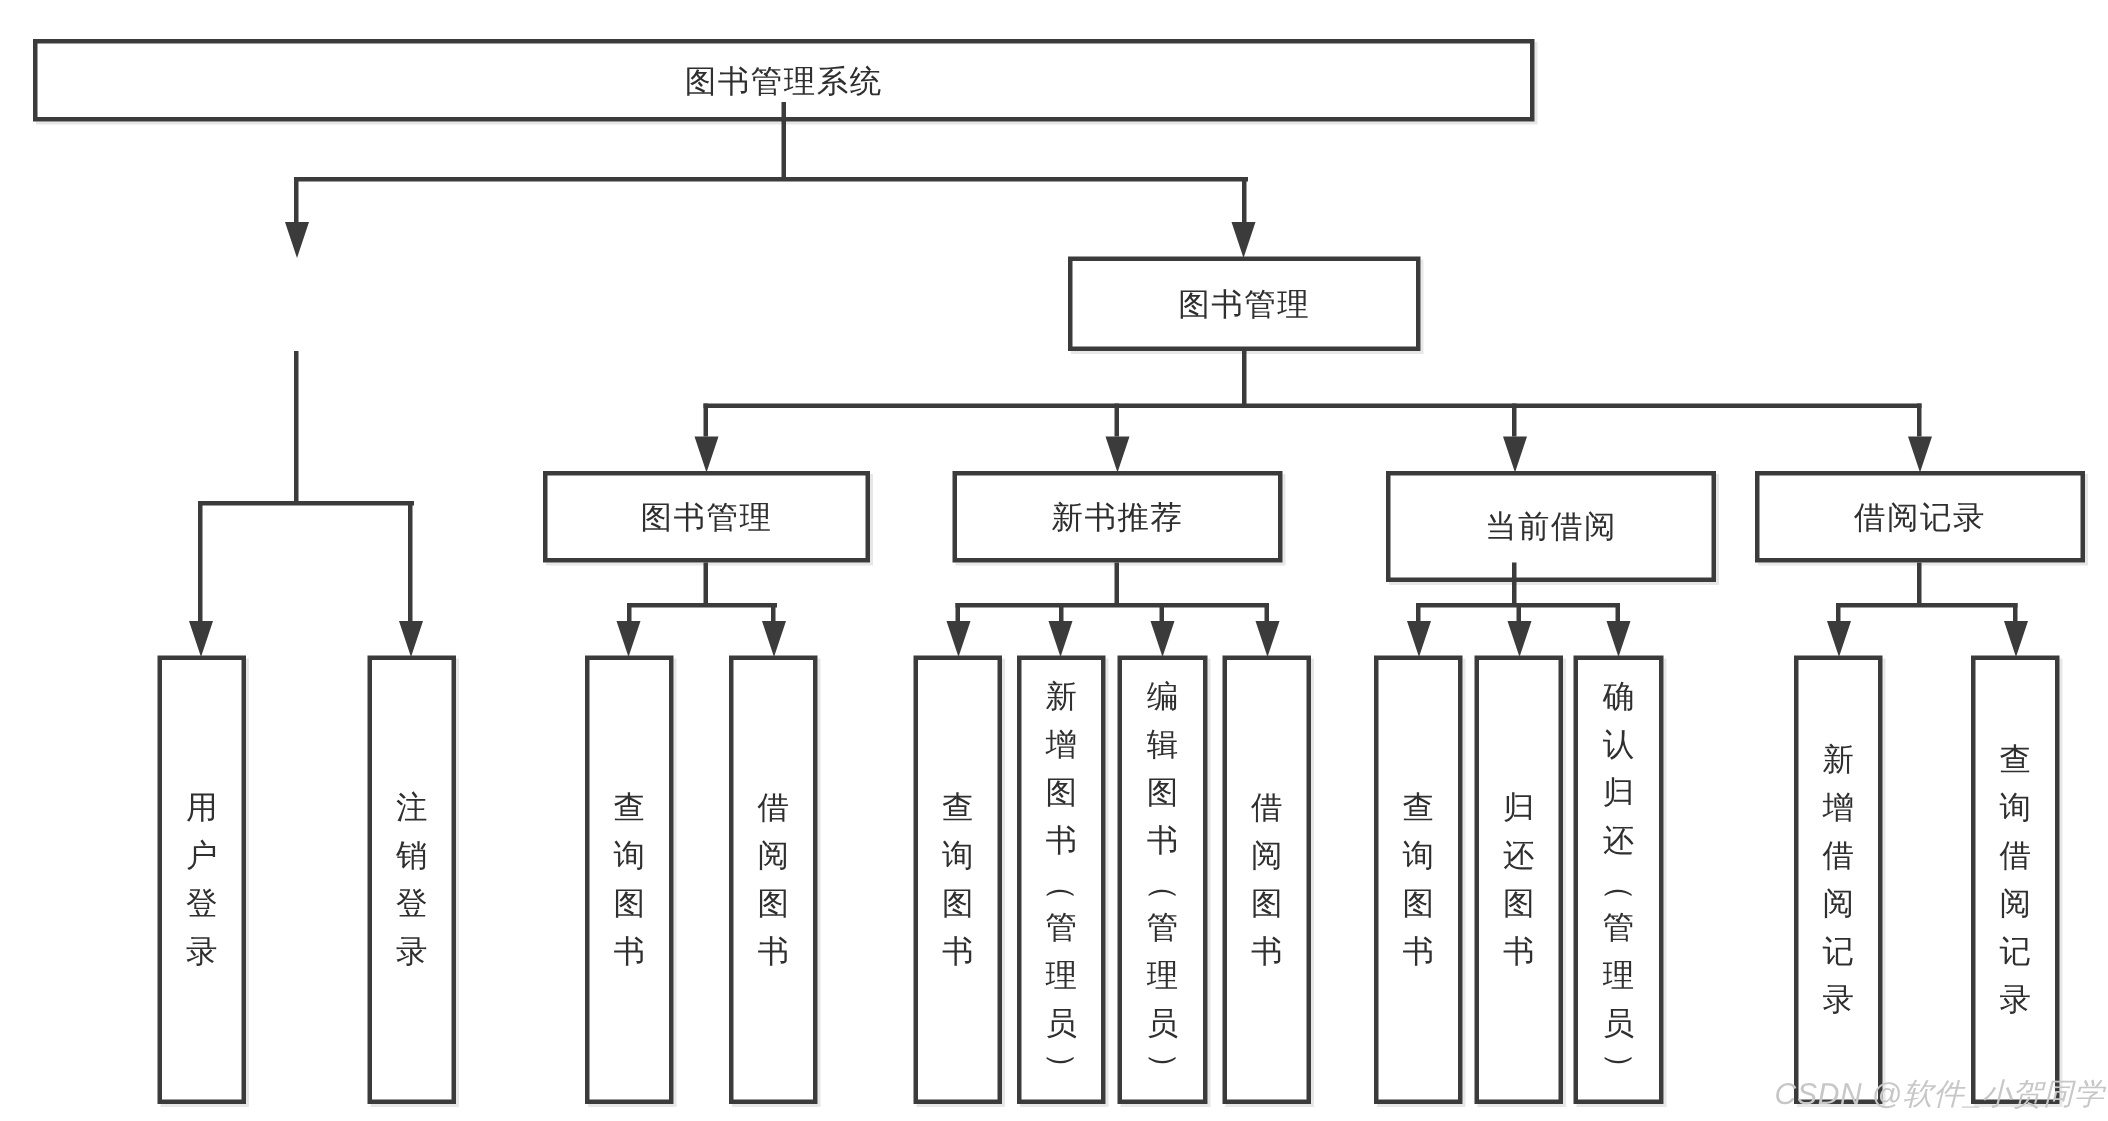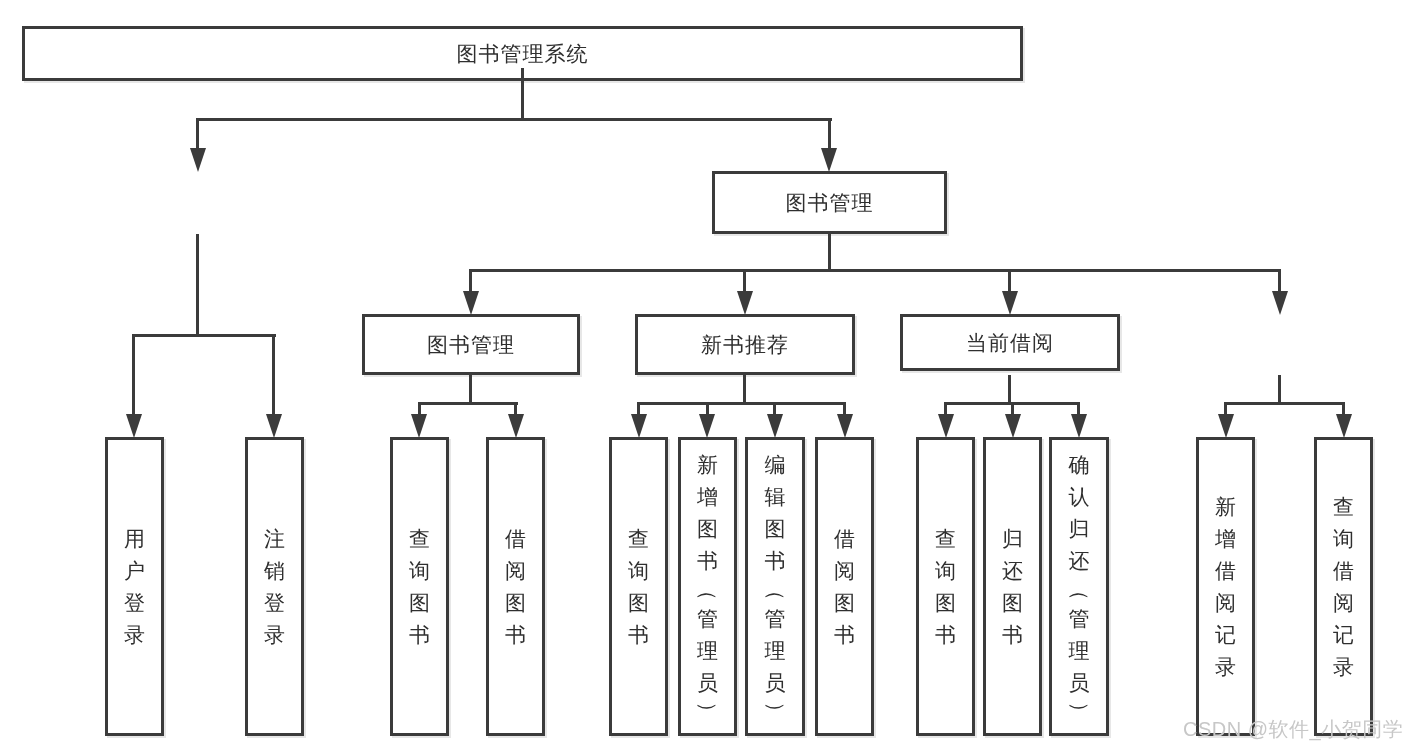--- a/index.html
+++ b/index.html
@@ -17,21 +17,21 @@
   .vtext .ch{height:32px;line-height:32px;font-size:21px;text-align:center;}
   .vtext .ch.paren{transform:rotate(90deg);height:26px;line-height:26px;}
   .line{position:absolute;background:#3b3b3b;}
   .arrow{
     position:absolute;width:0;height:0;
     border-left:8.5px solid transparent;border-right:8.5px solid transparent;
     border-top:24px solid #3b3b3b;
   }
   .watermark{
     position:absolute;left:1183px;top:716px;font-size:20px;color:#c7c7c7;
-    white-space:nowrap;z-index:5;letter-spacing:0.5px;
+    white-space:nowrap;z-index:5;letter-spacing:0.5px;font-style:italic;
   }
 </style>
 </head>
 <body>
 
 <div id="canvas">
 
   <div class="box" style="left:22px;top:26px;width:1001px;height:55px">
     <span class="h-label">图书管理系统</span>
   </div>
@@ -39,22 +39,25 @@
   <div class="box" style="left:712px;top:171px;width:235px;height:63px">
     <span class="h-label">图书管理</span>
   </div>
 
   <div class="box" style="left:362px;top:314px;width:218px;height:61px">
     <span class="h-label">图书管理</span>
   </div>
   <div class="box" style="left:635px;top:314px;width:220px;height:61px">
     <span class="h-label">新书推荐</span>
   </div>
-  <div class="box" style="left:900px;top:314px;width:220px;height:57px">
+  <div class="box" style="left:924px;top:314px;width:220px;height:74px">
     <span class="h-label">当前借阅</span>
+  </div>
+  <div class="box" style="left:1170px;top:314px;width:220px;height:61px">
+    <span class="h-label">借阅记录</span>
   </div>
 
   <div class="box" style="left:105px;top:437px;width:59px;height:299px">
     <span class="vtext">
         <div class="ch">用</div>
         <div class="ch">户</div>
         <div class="ch">登</div>
         <div class="ch">录</div>
       </span>
   </div>

